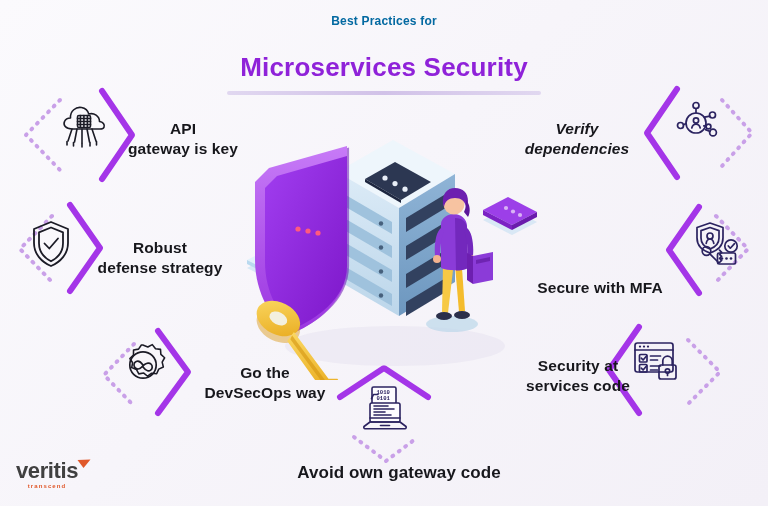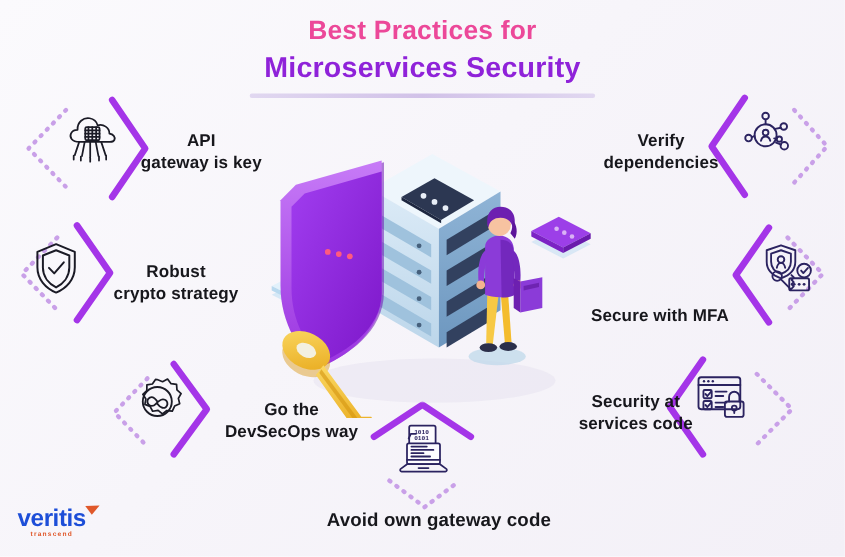--- a/index.html
+++ b/index.html
@@ -7,25 +7,25 @@
   body {
     font-family:"Liberation Sans", sans-serif;
     background:linear-gradient(135deg,#fbfafd 0%,#f7f5fa 45%,#f3f0f7 100%);
     position:relative;
   }
   #stage { position:absolute; inset:0; }
 
   
   .title-wrap { position:absolute; top:14px; left:0; width:768px; text-align:center; }
   .title-line1 {
-    font-size:24px; font-weight:700; color:#ec4899; letter-spacing:.2px;
+    font-size:12px; font-weight:700; color:#0369a1; letter-spacing:.2px;
   }
   .title-line2 {
     font-size:26px; font-weight:800; color:#8f22d9; letter-spacing:.2px;
-    margin-top:4px;
+    margin-top:24px;
   }
   .title-rule {
     margin:8px auto 0; width:314px; height:4px;
     background:linear-gradient(90deg,#ded4ef,#cdbce6 50%,#ded4ef);
     border-radius:3px; opacity:.9;
   }
 
   
   .node { position:absolute; }
   .chev-box { position:absolute; }
@@ -38,21 +38,21 @@
     line-height:1.3; letter-spacing:.1px; white-space:pre-line;
   }
 
   
   #illo { position:absolute; left:245px; top:120px; width:300px; height:260px; }
   #illo svg { display:block; }
 
   
   .logo { position:absolute; left:16px; bottom:14px; }
   .logo-text {
-    font-size:22px; font-weight:800; color:#1d4ed8; letter-spacing:-.4px;
+    font-size:22px; font-weight:800; color:#404040; letter-spacing:-.4px;
     line-height:1;
   }
   .logo-tag {
     font-size:6px; font-weight:600; color:#e0582a; letter-spacing:1.1px;
     text-align:center; margin-top:1px; text-transform:lowercase;
   }
   .logo-row { position:relative; display:inline-block; }
   .logo-mark {
     position:absolute; right:-13px; top:-1px; width:14px; height:10px;
   }
@@ -114,21 +114,21 @@
     <div class="icon-box" style="left:28px;top:218px;">
       <svg width="46" height="52" viewBox="0 0 46 52">
         <g fill="none" stroke="#1b1b26" stroke-width="1.8" stroke-linejoin="round" stroke-linecap="round">
           <path d="M23 4 L40 11 V25 C40 36 32.5 44 23 48 C13.5 44 6 36 6 25 V11 Z"></path>
           <path d="M23 9.5 L35 14.3 V25.2 C35 33.6 29.4 40 23 43.3 C16.6 40 11 33.6 11 25.2 V14.3 Z"></path>
           <path d="M16.5 25.5 L21.3 30.5 L30 20.5"></path>
         </g>
       </svg>
     </div>
     <div class="node-label" style="left:78px;top:238px;width:164px;">Robust
-crypto strategy</div>
+defense strategy</div>
   </div>
 
   <div class="node" style="left:0;top:0;">
     <div class="chev-box" style="left:96px;top:340px;">
       <svg width="44" height="70" viewBox="0 0 44 70">
         <polyline points="38,4 8,35 38,66" fill="none" stroke="#c9a0e8" stroke-width="4" stroke-linecap="round" stroke-linejoin="round" stroke-dasharray="1 7"></polyline>
       </svg>
     </div>
     <div class="chev-box" style="left:152px;top:326px;">
       <svg width="42" height="92" viewBox="0 0 42 92">
@@ -171,21 +171,21 @@
           <path d="M19.8 30 c.6 -2.6 2.3 -3.9 4.2 -3.9 s3.6 1.3 4.2 3.9"></path>
           <circle cx="24" cy="7.5" r="3"></circle>
           <circle cx="40.5" cy="17" r="3"></circle>
           <circle cx="41" cy="34.5" r="3.4"></circle>
           <circle cx="8.5" cy="27.5" r="3"></circle>
           <circle cx="36.5" cy="28.5" r="2.4"></circle>
           <path d="M24 15v-4.4M32.6 19.2l5.3 -1.1M33.5 31.6l4.6 1.9M14 25.6l-2.5 1.2M31.8 27.8l2.4 .4"></path>
         </g>
       </svg>
     </div>
-    <div class="node-label" style="left:528px;top:119px;width:146px;">Verify
+    <div class="node-label" style="left:504px;top:119px;width:146px;font-style:italic;">Verify
 dependencies</div>
   </div>
 
   <div class="node" style="left:0;top:0;">
     <div class="chev-box" style="left:712px;top:212px;">
       <svg width="44" height="74" viewBox="0 0 44 74">
         <polyline points="4,4 36,37 4,70" fill="none" stroke="#c9a0e8" stroke-width="4" stroke-linecap="round" stroke-linejoin="round" stroke-dasharray="1 7"></polyline>
       </svg>
     </div>
     <div class="chev-box" style="left:663px;top:202px;">

